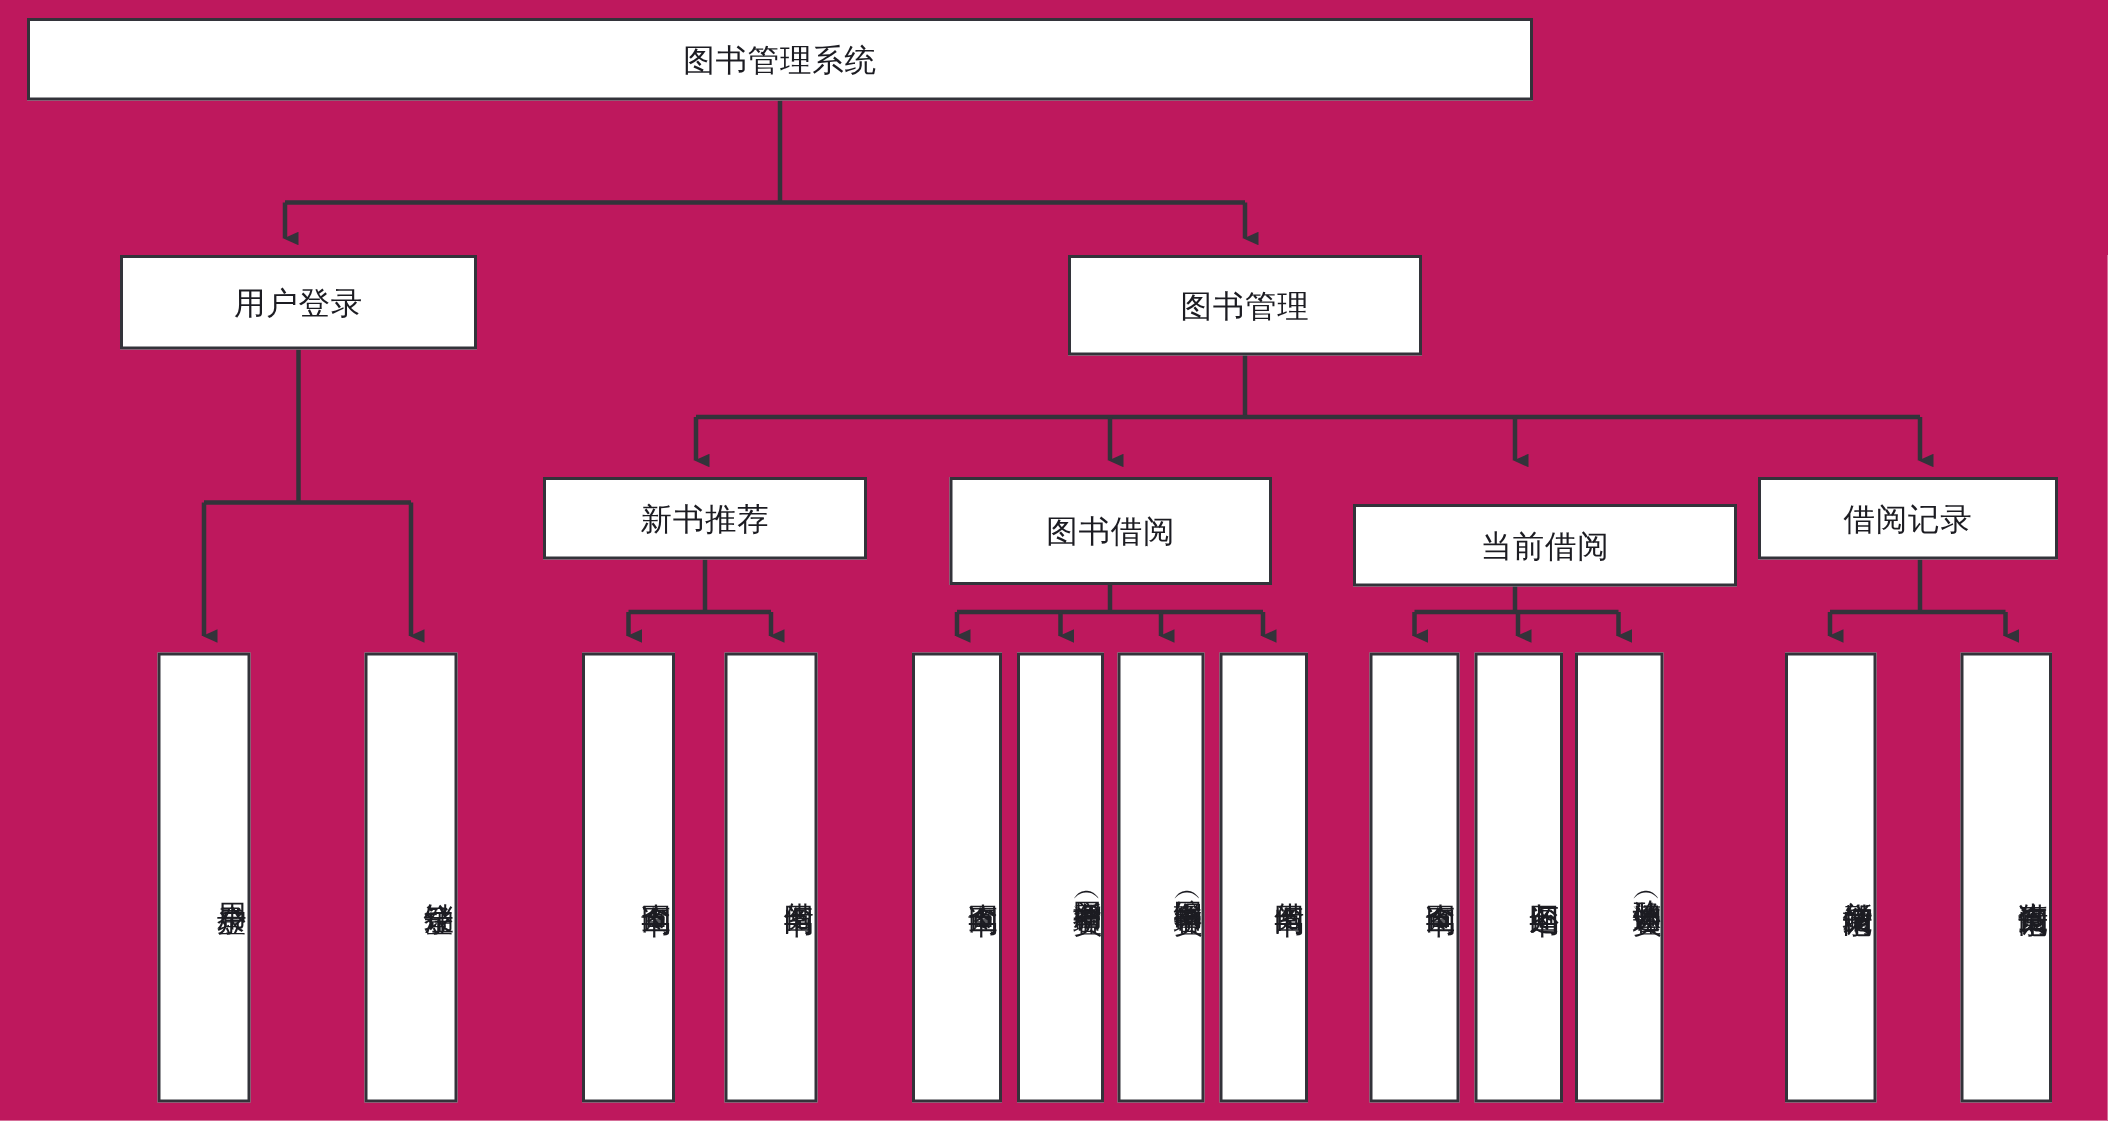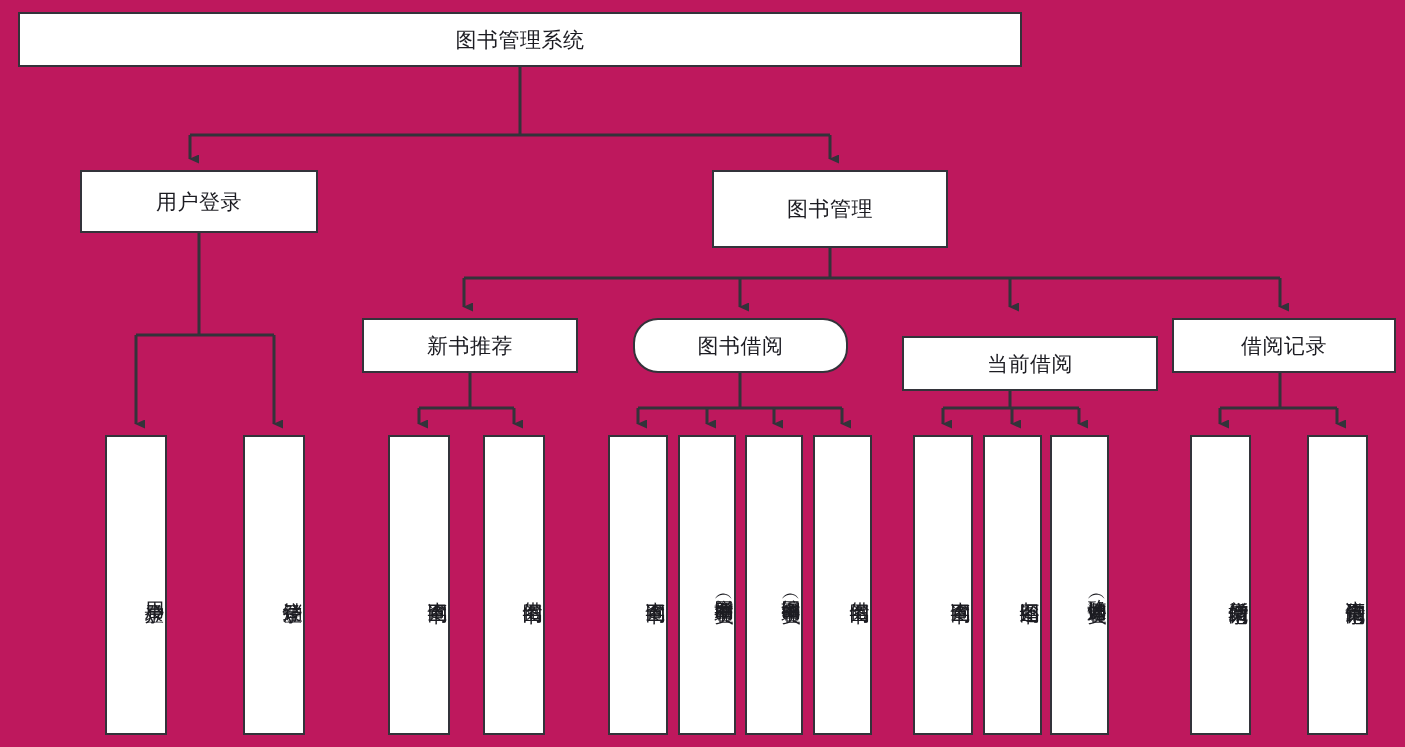--- a/index.html
+++ b/index.html
@@ -107,27 +107,27 @@
         <path d="M 1220 408 L 1337 408"></path>
         <path d="M 1220 408 L 1220 424" marker-end="url(#arrowhead)"></path>
         <path d="M 1337 408 L 1337 424" marker-end="url(#arrowhead)"></path>
       </g>
   </svg>
 
   <div class="node horizontal" id="node-root" style="left: 18px; top: 12px; width: 1004px; height: 55px;">图书管理系统</div>
 
   <div id="level2-container">
       <div class="node horizontal" style="left: 80px; top: 170px; width: 238px; height: 63px;">用户登录</div>
-      <div class="node horizontal" style="left: 712px; top: 170px; width: 236px; height: 78px;">图书管理</div>
+      <div class="node horizontal" style="left: 712px; top: 170px; width: 236px; height: 67px;">图书管理</div>
     </div>
   <div id="level3-container">
       <div class="node horizontal" style="left: 362px; top: 318px; width: 216px; height: 55px;">新书推荐</div>
-      <div class="node horizontal" style="left: 633px; top: 318px; width: 215px; height: 55px; border-radius: 25px;">图书借阅</div>
+      <div class="node horizontal" style="left: 633px; top: 318px; width: 215px; height: 72px;">图书借阅</div>
       <div class="node horizontal" style="left: 902px; top: 336px; width: 256px; height: 55px;">当前借阅</div>
-      <div class="node horizontal" style="left: 1172px; top: 318px; width: 224px; height: 55px;">借阅记录</div>
+      <div class="node horizontal" style="left: 1172px; top: 318px; width: 200px; height: 55px;">借阅记录</div>
     </div>
   <div id="leaves-container">
       <div class="node vertical" style="left: 105px; top: 435px; width: 62px; height: 300px;">用户登录</div>
       <div class="node vertical" style="left: 243px; top: 435px; width: 62px; height: 300px;">注销登录</div>
       <div class="node vertical" style="left: 388px; top: 435px; width: 62px; height: 300px;">查询图书</div>
       <div class="node vertical" style="left: 483px; top: 435px; width: 62px; height: 300px;">借阅图书</div>
       <div class="node vertical" style="left: 608px; top: 435px; width: 60px; height: 300px;">查询图书</div>
       <div class="node vertical tall-text" style="left: 678px; top: 435px; width: 58px; height: 300px;">新增图书（管理员）</div>
       <div class="node vertical tall-text" style="left: 745px; top: 435px; width: 58px; height: 300px;">编辑图书（管理员）</div>
       <div class="node vertical" style="left: 813px; top: 435px; width: 59px; height: 300px;">借阅图书</div>

